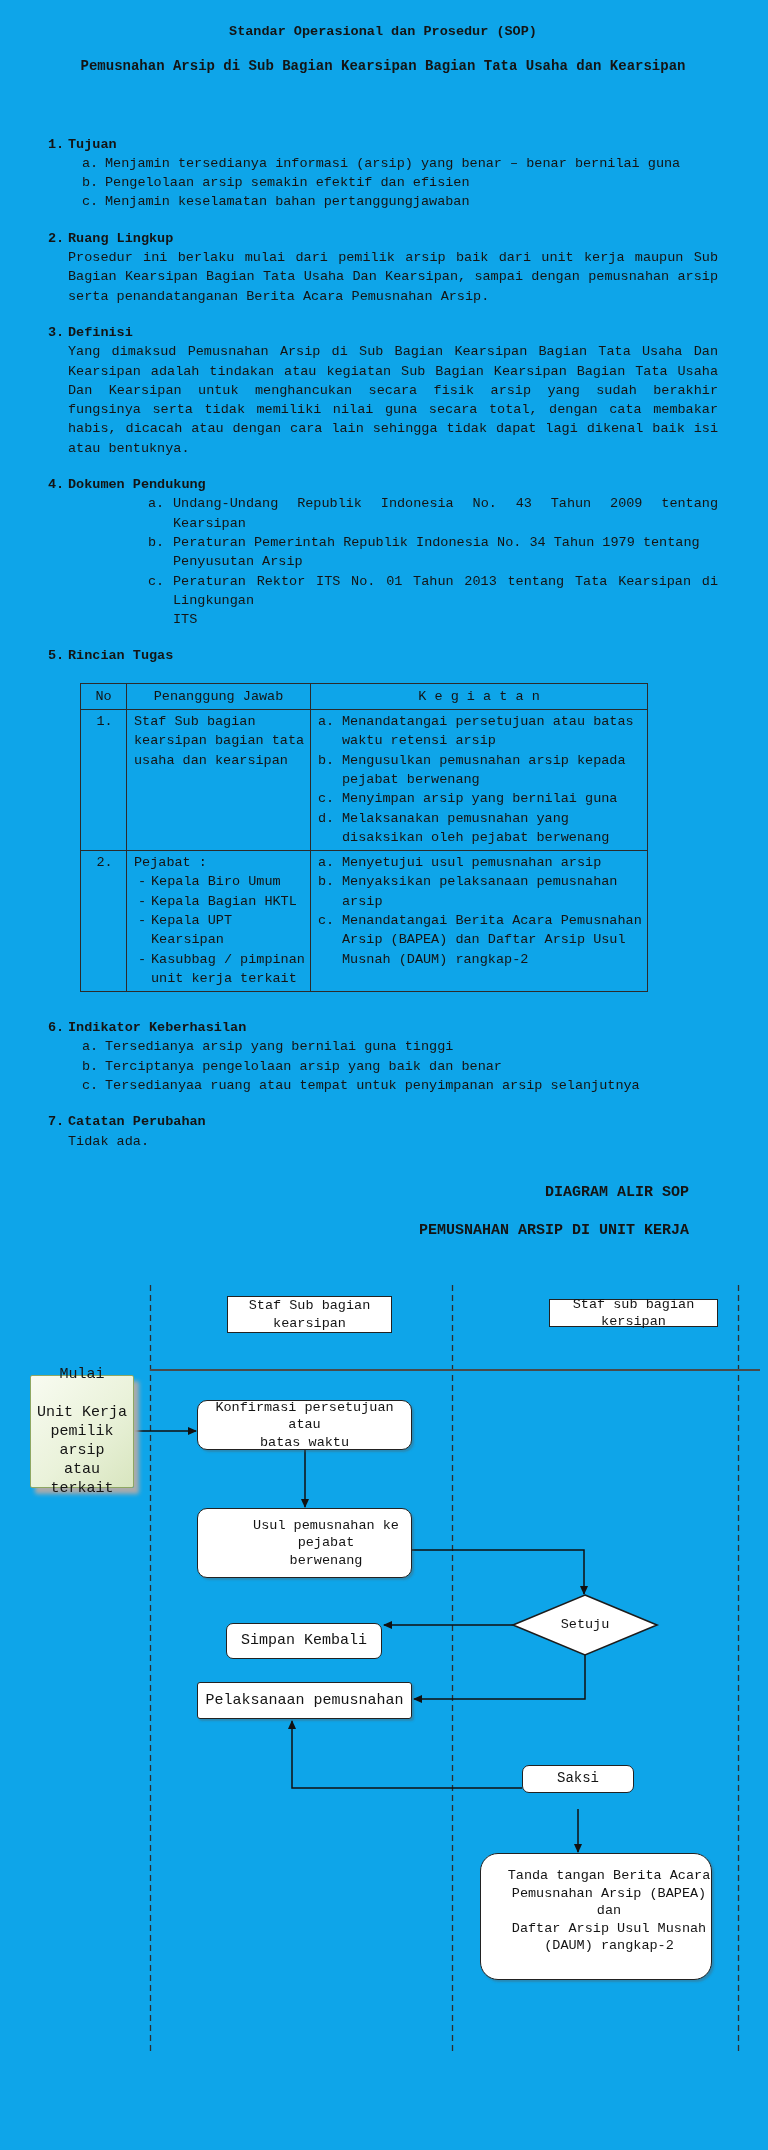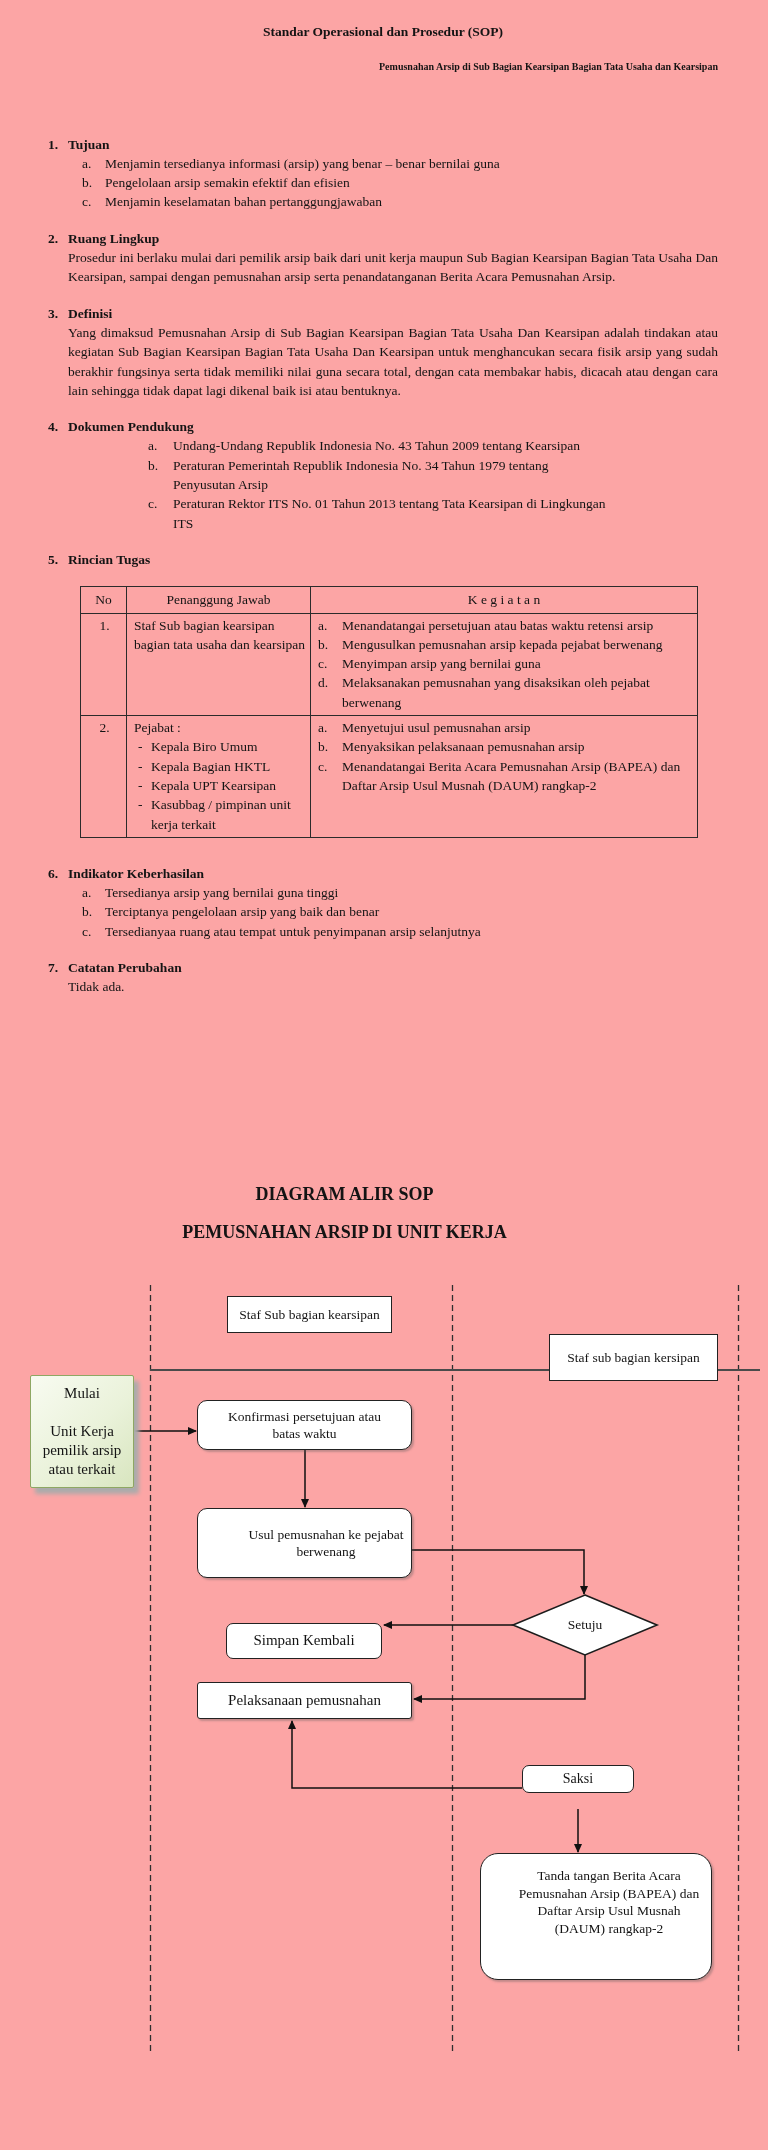--- a/index.html
+++ b/index.html
@@ -1,52 +1,52 @@
 <!DOCTYPE html>
 <html><head>
 <meta charset="utf-8">
 <style>
   html,body{margin:0;padding:0;background:#ffffff;}
-  .page{position:relative;width:768px;height:2150px;background:#fca5a5;overflow:hidden;
-        font-family:Liberation Serif, serif;color:#141414;}
+  .page{position:relative;width:768px;height:2150px;background:#0ea5e9;overflow:hidden;
+        font-family:Liberation Mono, monospace;color:#141414;}
   
   .doc{position:absolute;top:0;left:0;width:768px;box-sizing:border-box;
        padding:22px 50px 0 48px;font-size:13.5px;line-height:19.3px;}
   .title{margin:0;text-align:center;font-size:13.5px;font-weight:bold;}
-  .subtitle{margin:16px 0 12px;text-align:right;font-size:10px;font-weight:bold;}
+  .subtitle{margin:16px 0 12px;text-align:center;font-size:14px;font-weight:bold;}
   .sections{margin-top:58px;}
   .sec{display:flex;margin-bottom:17px;}
   .sec-no{width:20px;flex:none;font-weight:bold;}
   .sec-body{flex:1;min-width:0;}
   .sec-h{font-weight:bold;}
   .para{text-align:justify;}
   .itm{display:flex;margin-left:14px;}
   .itm-l{width:23px;flex:none;}
   .itm-t{flex:1;}
   .itm4{display:flex;margin-left:80px;}
   .itm4 .itm-l{width:25px;}
   .itm4 .itm-t{text-align:justify;}
   .pre{white-space:pre-line;}
   .sec-gap{margin-top:26px;}
   
-  table.rt{border-collapse:collapse;margin:3px 0 0 32px;width:618px;table-layout:fixed;padding-left:39px;}
+  table.rt{border-collapse:collapse;margin:3px 0 0 32px;width:568px;table-layout:fixed;padding-left:39px;}
   table.rt col.c1{width:46px;} table.rt col.c2{width:184px;}
   table.rt th,table.rt td{border:1.5px solid #2b2b2b;padding:2px 5px 3px 7px;
        vertical-align:top;font-weight:normal;font-size:13.5px;line-height:19.3px;}
   table.rt th{text-align:center;padding:3px 4px;}
   td.cno{text-align:center;padding-left:2px;}
   .act{display:flex;}
   .act-l{width:24px;flex:none;}
   .act-t{flex:1;}
   .blt{display:flex;padding-left:4px;}
   .blt-d{width:13px;flex:none;}
   
   .diagram{position:absolute;top:1180px;left:0;width:768px;height:910px;}
-  .dg-title{position:absolute;left:0;width:689px;text-align:center;
-            font-weight:bold;font-size:18px;}
+  .dg-title{position:absolute;left:0;width:689px;text-align:right;
+            font-weight:bold;font-size:15px;}
   .dg-svg{position:absolute;left:0;top:100px;width:768px;height:780px;}
   .node{position:absolute;box-sizing:border-box;background:#fff;border:1.5px solid #222;
         display:flex;align-items:center;justify-content:center;text-align:center;
         font-size:13.5px;line-height:17.5px;}
   .lane-hd{font-size:13.5px;}
   .rounded{border-radius:10px;box-shadow:2px 2px 2px rgba(90,90,90,.35);}
   .rounded-sm{border-radius:7px;}
   .rounded-lg{border-radius:18px;box-shadow:2px 2px 2px rgba(90,90,90,.35);}
   .start{background:linear-gradient(135deg,#f8fbf1 0%,#eaf2da 55%,#d8e5bf 100%);
          border:1.5px solid #8ea763;box-shadow:5px 6px 4px #ababab;
@@ -253,21 +253,21 @@
       <path d="M412,270 H584 V314" fill="none" stroke="#111" stroke-width="1.5" marker-end="url(#arw)"></path>
       <path d="M513,345 H384" fill="none" stroke="#111" stroke-width="1.5" marker-end="url(#arw)"></path>
       <path d="M585,375 V419 H414" fill="none" stroke="#111" stroke-width="1.5" marker-end="url(#arw)"></path>
       <path d="M522,508 H292 V441" fill="none" stroke="#111" stroke-width="1.5" marker-end="url(#arw)"></path>
       <path d="M578,529 V572" fill="none" stroke="#111" stroke-width="1.5" marker-end="url(#arw)"></path>
 
       <polygon points="585,315 657,345 585,375 513,345" fill="#ffffff" stroke="#1c1c1c" stroke-width="1.6"></polygon>
     </svg>
 
     <div class="node lane-hd" style="left:227px;top:116px;width:165px;height:37px;">Staf Sub bagian kearsipan</div>
-    <div class="node lane-hd" style="left:549px;top:119px;width:169px;height:47px;margin-top:35px;">Staf sub bagian kersipan</div>
+    <div class="node lane-hd" style="left:549px;top:119px;width:169px;height:28px;">Staf sub bagian kersipan</div>
 
     <div class="node rounded pre" style="left:197px;top:220px;width:215px;height:50px;">Konfirmasi persetujuan atau
 batas waktu</div>
 
     <div class="node start pre" style="left:30px;top:195px;width:104px;height:113px;">Mulai
 
 Unit Kerja
 pemilik arsip
 atau terkait</div>
     <div class="node rounded pre" style="left:197px;top:328px;width:215px;height:70px;padding-left:43px;">Usul pemusnahan ke pejabat

